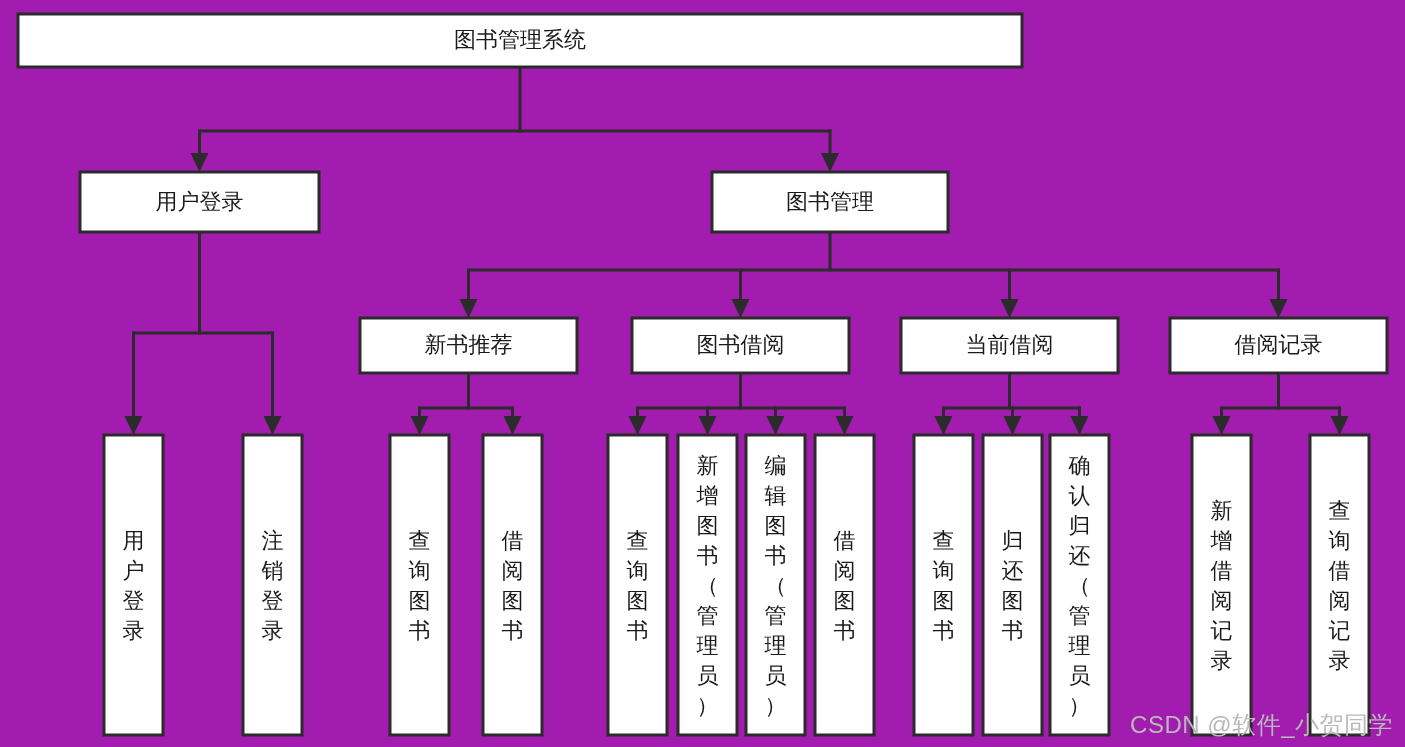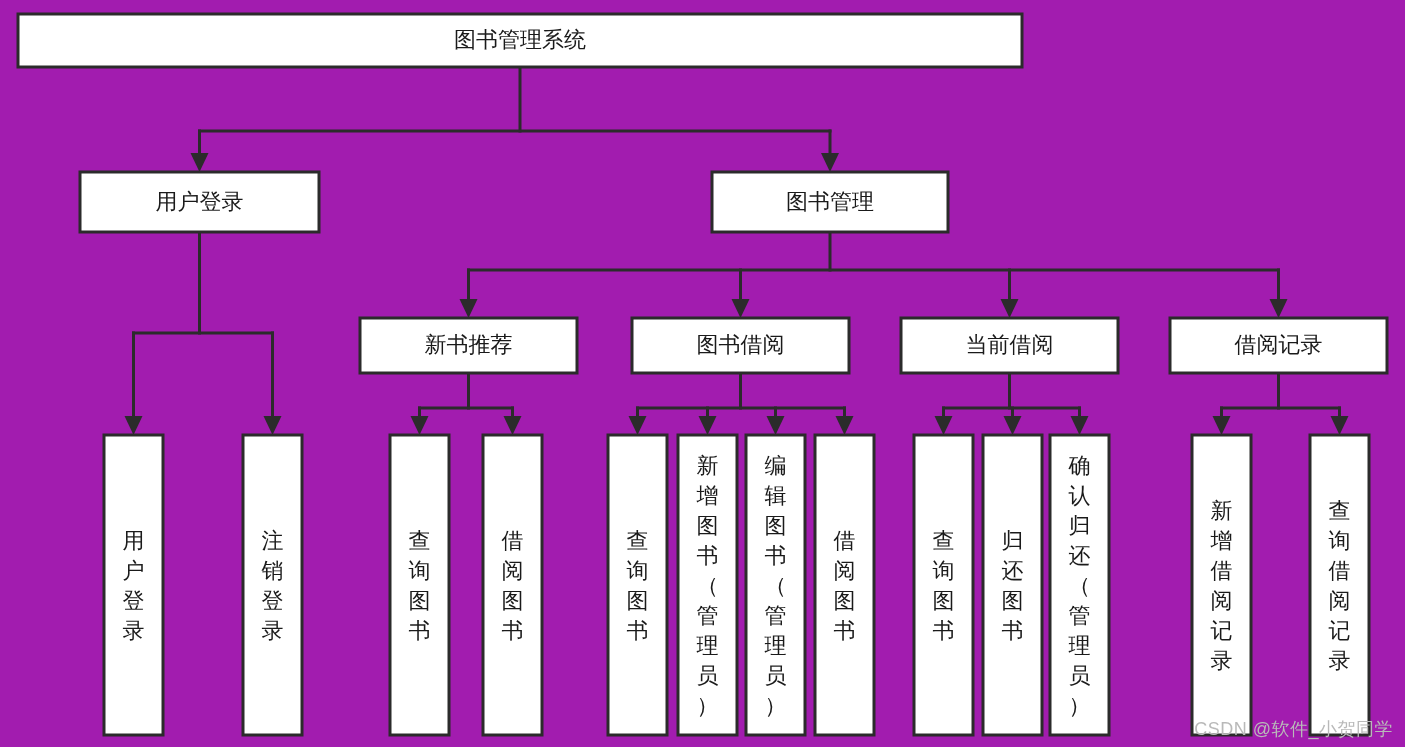--- a/index.html
+++ b/index.html
@@ -51,21 +51,21 @@
     font-family: "Liberation Sans", "DejaVu Sans", sans-serif;
     font-size: 22px;
     fill: #1a1a1a;
     text-anchor: middle;
   }
   .watermark {
     position: absolute;
     right: 12px;
     bottom: 6px;
     font-family: "Liberation Sans", "DejaVu Sans", sans-serif;
-    font-size: 18px;
+    font-size: 24px;
     color: #b9b9b9;
     white-space: nowrap;
     letter-spacing: 0.5px;
   }
 </style>
 </head>
 <body>
 
 <div id="diagram-root">
 

